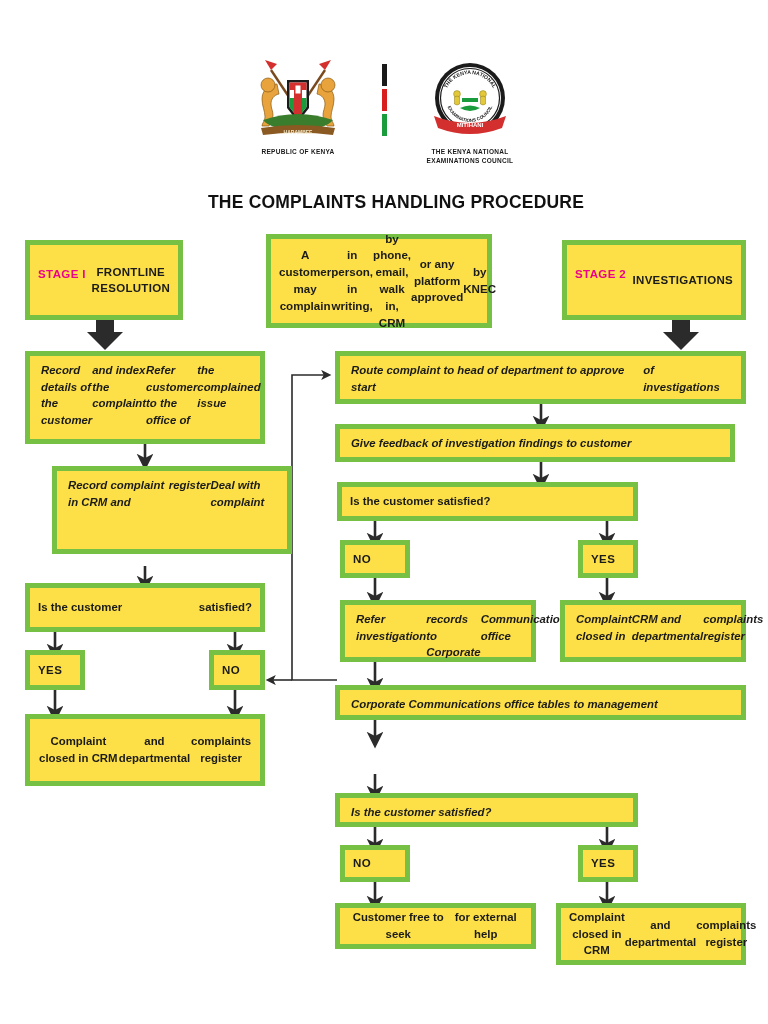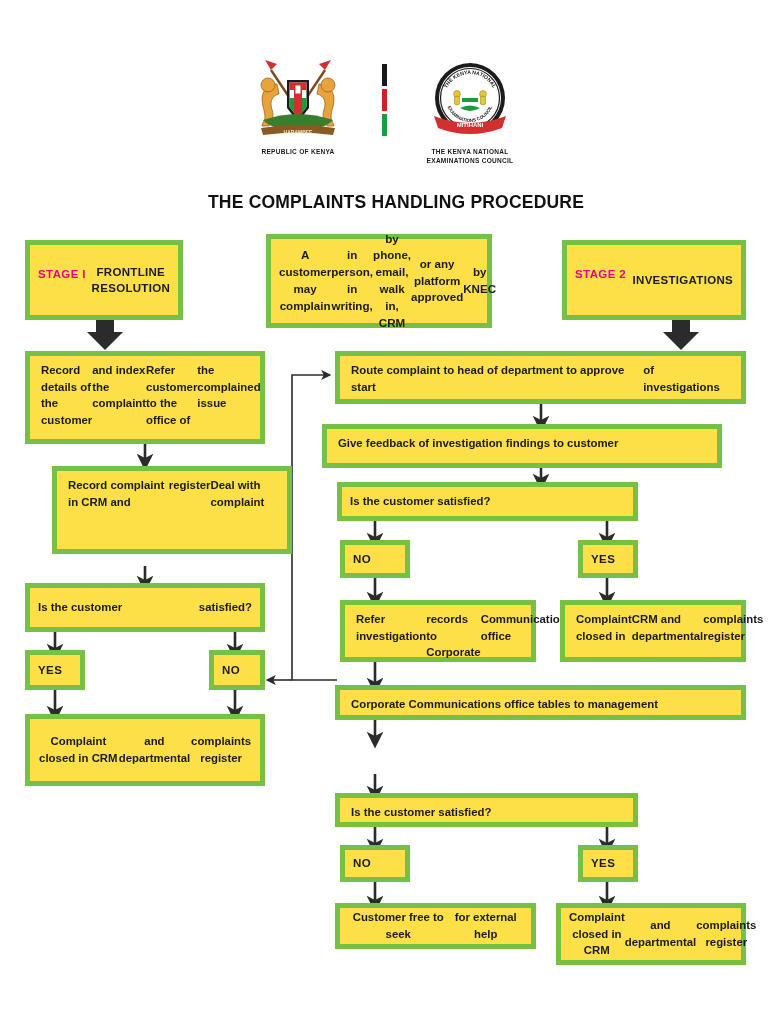--- a/index.html
+++ b/index.html
@@ -89,20 +89,21 @@
     font-size: 11.4px;
     font-weight: bold;
     line-height: 1.45;
     display: flex;
     flex-direction: row;
     justify-content: space-between;
   }
   .box.pad-left {
     padding: 6px 10px 6px 11px;
     text-align: left;
+    font-style: italic;
   }
   .box.pad-center {
     padding: 6px 8px;
     text-align: center;
     align-items: center;
   }
   .box .line { display: block; }
   .box .gap { height: 11px; }
 
   .stage-label {
@@ -316,21 +317,21 @@
     <span class="line">Complaint closed in CRM</span>
     <span class="line">and departmental</span>
     <span class="line">complaints register</span>
   </div>
 
   <div class="box pad-left" style="left:335px; top:351px; width:411px; height:53px;">
     <span class="line">Route complaint to head of department to approve start</span>
     <span class="line">of investigations</span>
   </div>
 
-  <div class="box pad-left" style="left:322px; top:424px; width:400px; height:44px;">
+  <div class="box pad-left" style="left:335px; top:424px; width:400px; height:38px;">
     <span class="line">Give feedback of investigation  findings to customer</span>
   </div>
 
   <div class="box pad-center" style="left:337px; top:482px; width:301px; height:39px;">
     <span class="line">Is the customer satisfied?</span>
   </div>
 
   <div class="box pad-center" style="left:340px; top:540px; width:70px; height:38px;">
     <span class="yn">NO</span>
   </div>

